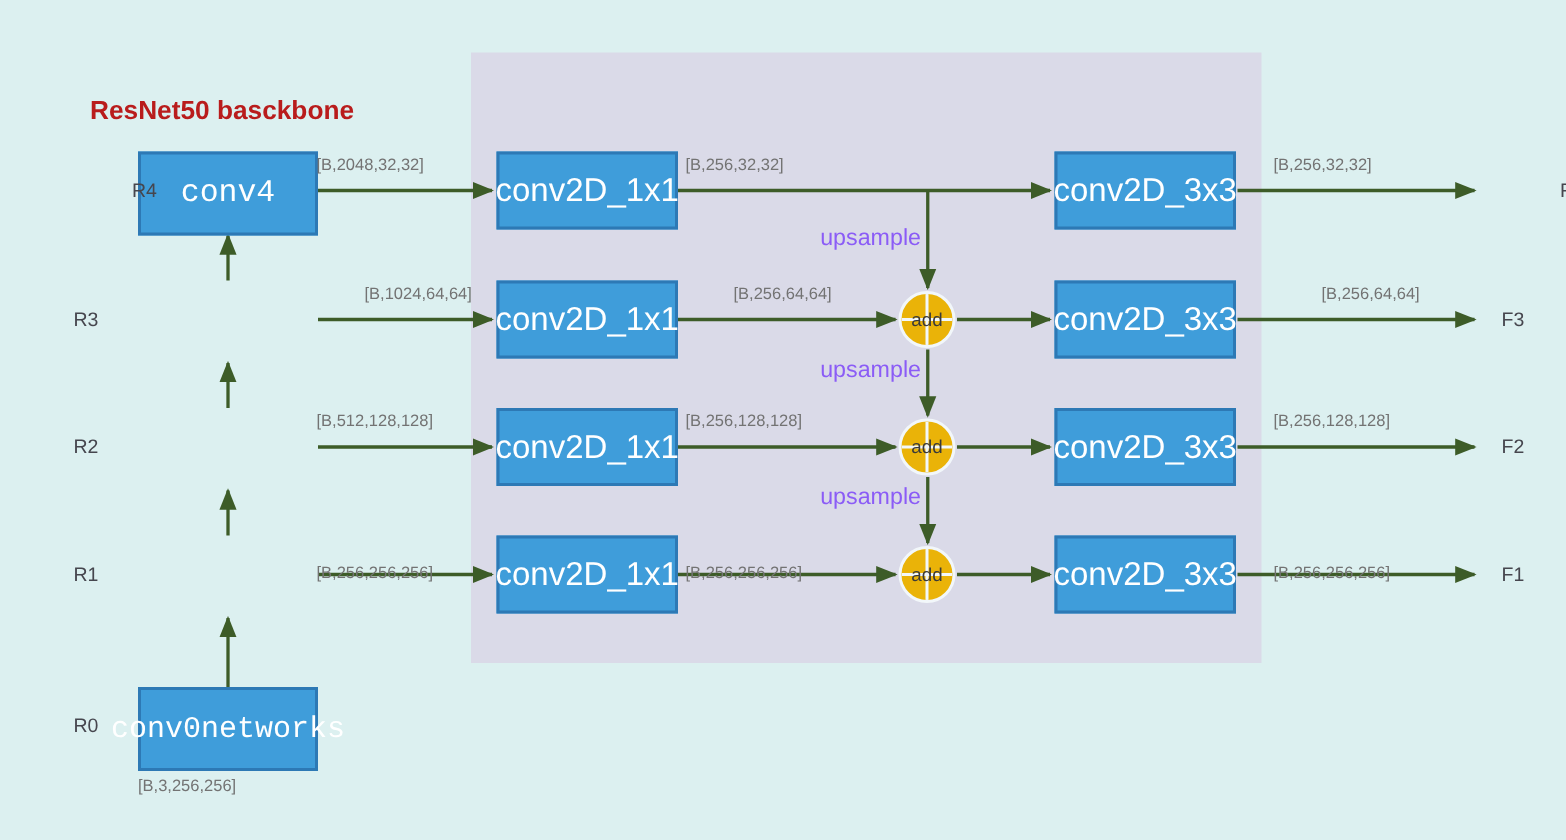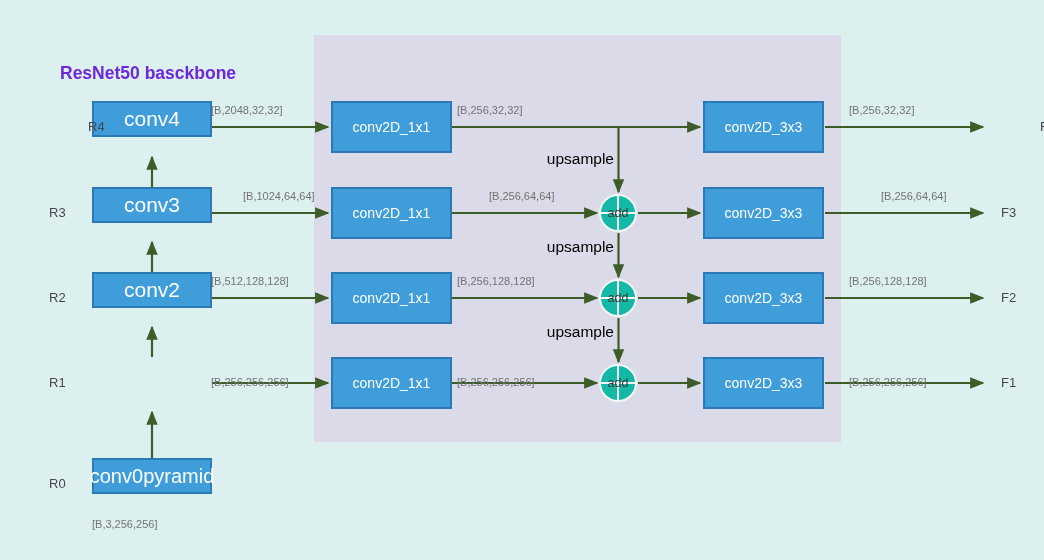--- a/index.html
+++ b/index.html
@@ -21,34 +21,34 @@
   .wires{position:absolute;left:0;top:0;width:1044px;height:560px;}
   .node{
     position:absolute;
     box-sizing:border-box;
     background:#3f9dda;
     border:2px solid #2d79b5;
     color:#ffffff;
     display:flex;align-items:center;justify-content:center;
     text-align:center;
   }
-  .bb-box{left:92px;width:120px;height:36px;font-size:21px;}
-  .fpn-box{width:121px;height:52px;font-size:14px;}
+  .bb-box{left:92px;width:120px;height:56px;font-size:21px;font-family:Liberation Mono, monospace;}
+  .fpn-box{width:121px;height:52px;font-size:22px;}
   .fpn1{left:331px;}
   .fpn3{left:703px;text-align:center;}
   .row1{top:101px;}
   .row2{top:187px;}
   .row3{top:272px;}
   .row4{top:357px;}
   .bb-input{top:458px;flex-direction:row;font-size:20px;line-height:23px;}
   .add-node{
     position:absolute;
     left:599px;width:38px;height:38px;
     border-radius:50%;
-    background:#14b8a6;
+    background:#eab308;
     border:2px solid #f2f7fa;
     box-sizing:border-box;
     display:flex;align-items:center;justify-content:center;
     overflow:hidden;
   }
   .add-1{top:194px;}
   .add-2{top:279px;}
   .add-3{top:364px;}
   .add-node .cross-h{position:absolute;left:0;top:16px;width:100%;height:2px;background:#f2f7fa;}
   .add-node .cross-v{position:absolute;top:0;left:16px;height:100%;width:2px;background:#f2f7fa;}
@@ -62,21 +62,21 @@
   .dtop1{top:104px;}
   .dtop2{top:190px;padding-left:32px;}
   .dtop3{top:275px;}
   .dtop4{top:376px;}
   .bb-dim{left:211px;}
   .mid-dim{left:457px;}
   .out-dim{left:849px;}
   .input-dim{left:92px;width:120px;top:518px;text-align:left;}
   .bb-title{
     position:absolute;left:60px;top:63px;
-    font-size:17.5px;font-weight:bold;color:#6d28d9;
+    font-size:17.5px;font-weight:bold;color:#b91c1c;
     white-space:nowrap;
   }
   .fpn-title{
     position:absolute;left:314px;top:46px;width:527px;
     text-align:center;
     font-size:22.5px;color:#4266e0;
     white-space:nowrap;
   }
   .rowtag{
     position:absolute;
@@ -87,21 +87,21 @@
   .f-tag{left:1001px;}
   .ttop1{top:119px;margin-left:39px;}
   .ttop2{top:205px;}
   .ttop3{top:290px;text-align:center;}
   .ttop4{top:375px;}
   .ttop5{top:476px;}
   .upsample{
     position:absolute;
     left:450px;width:164px;
     text-align:right;
-    font-size:15.5px;color:#000000;
+    font-size:15.5px;color:#8b5cf6;
     white-space:nowrap;
   }
   .utop1{top:150px;}
   .utop2{top:238px;}
   .utop3{top:323px;}
 </style>
 </head>
 <body>
 
 <div class="canvas">
@@ -143,25 +143,23 @@
       <line x1="825" y1="127" x2="983" y2="127" marker-end="url(#ah)"></line>
       <line x1="825" y1="213" x2="983" y2="213" marker-end="url(#ah)"></line>
       <line x1="825" y1="298" x2="983" y2="298" marker-end="url(#ah)"></line>
       <line x1="825" y1="383" x2="983" y2="383" marker-end="url(#ah)"></line>
     </g>
   </svg>
 
   <div class="bb-title">ResNet50 basckbone</div>
 
   <div class="node bb-box row1">conv4</div>
-  <div class="node bb-box row2">conv3</div>
-  <div class="node bb-box row3">conv2</div>
   <div class="node bb-box bb-input">
     <span>conv0</span>
-    <span>pyramid</span>
+    <span>networks</span>
   </div>
 
   <div class="node fpn-box fpn1 row1">conv2D_1x1</div>
   <div class="node fpn-box fpn1 row2">conv2D_1x1</div>
   <div class="node fpn-box fpn1 row3">conv2D_1x1</div>
   <div class="node fpn-box fpn1 row4">conv2D_1x1</div>
 
   <div class="node fpn-box fpn3 row1">conv2D_3x3</div>
   <div class="node fpn-box fpn3 row2">conv2D_3x3</div>
   <div class="node fpn-box fpn3 row3">conv2D_3x3</div>

